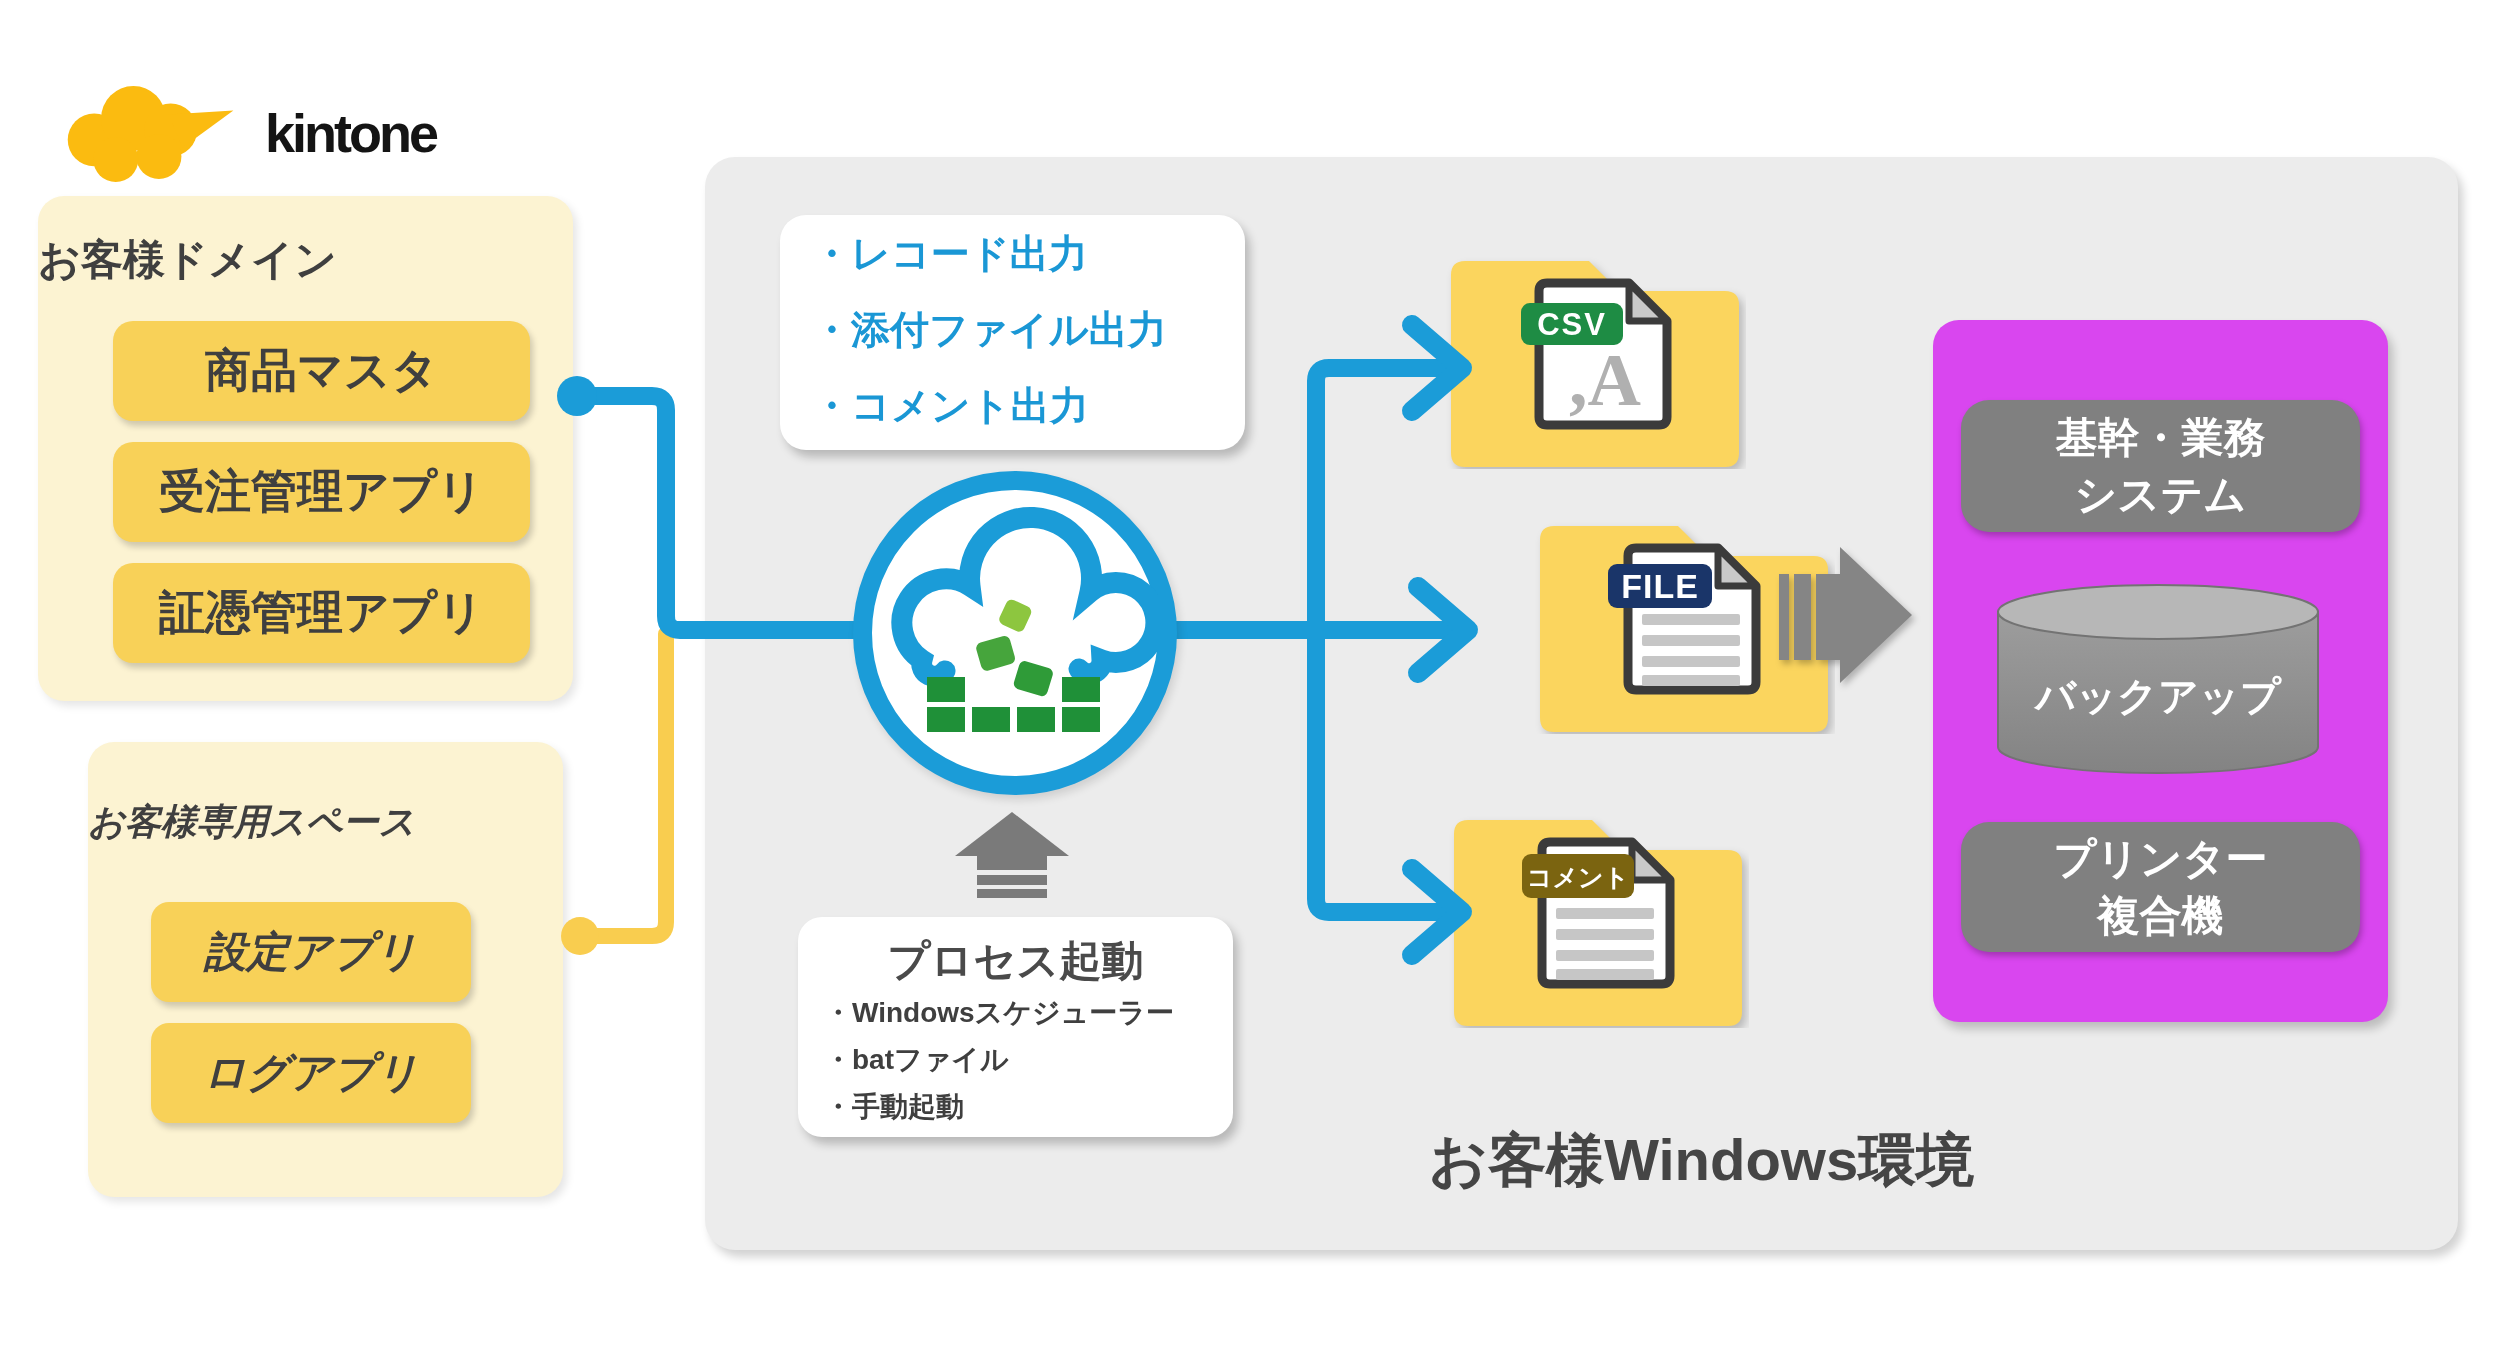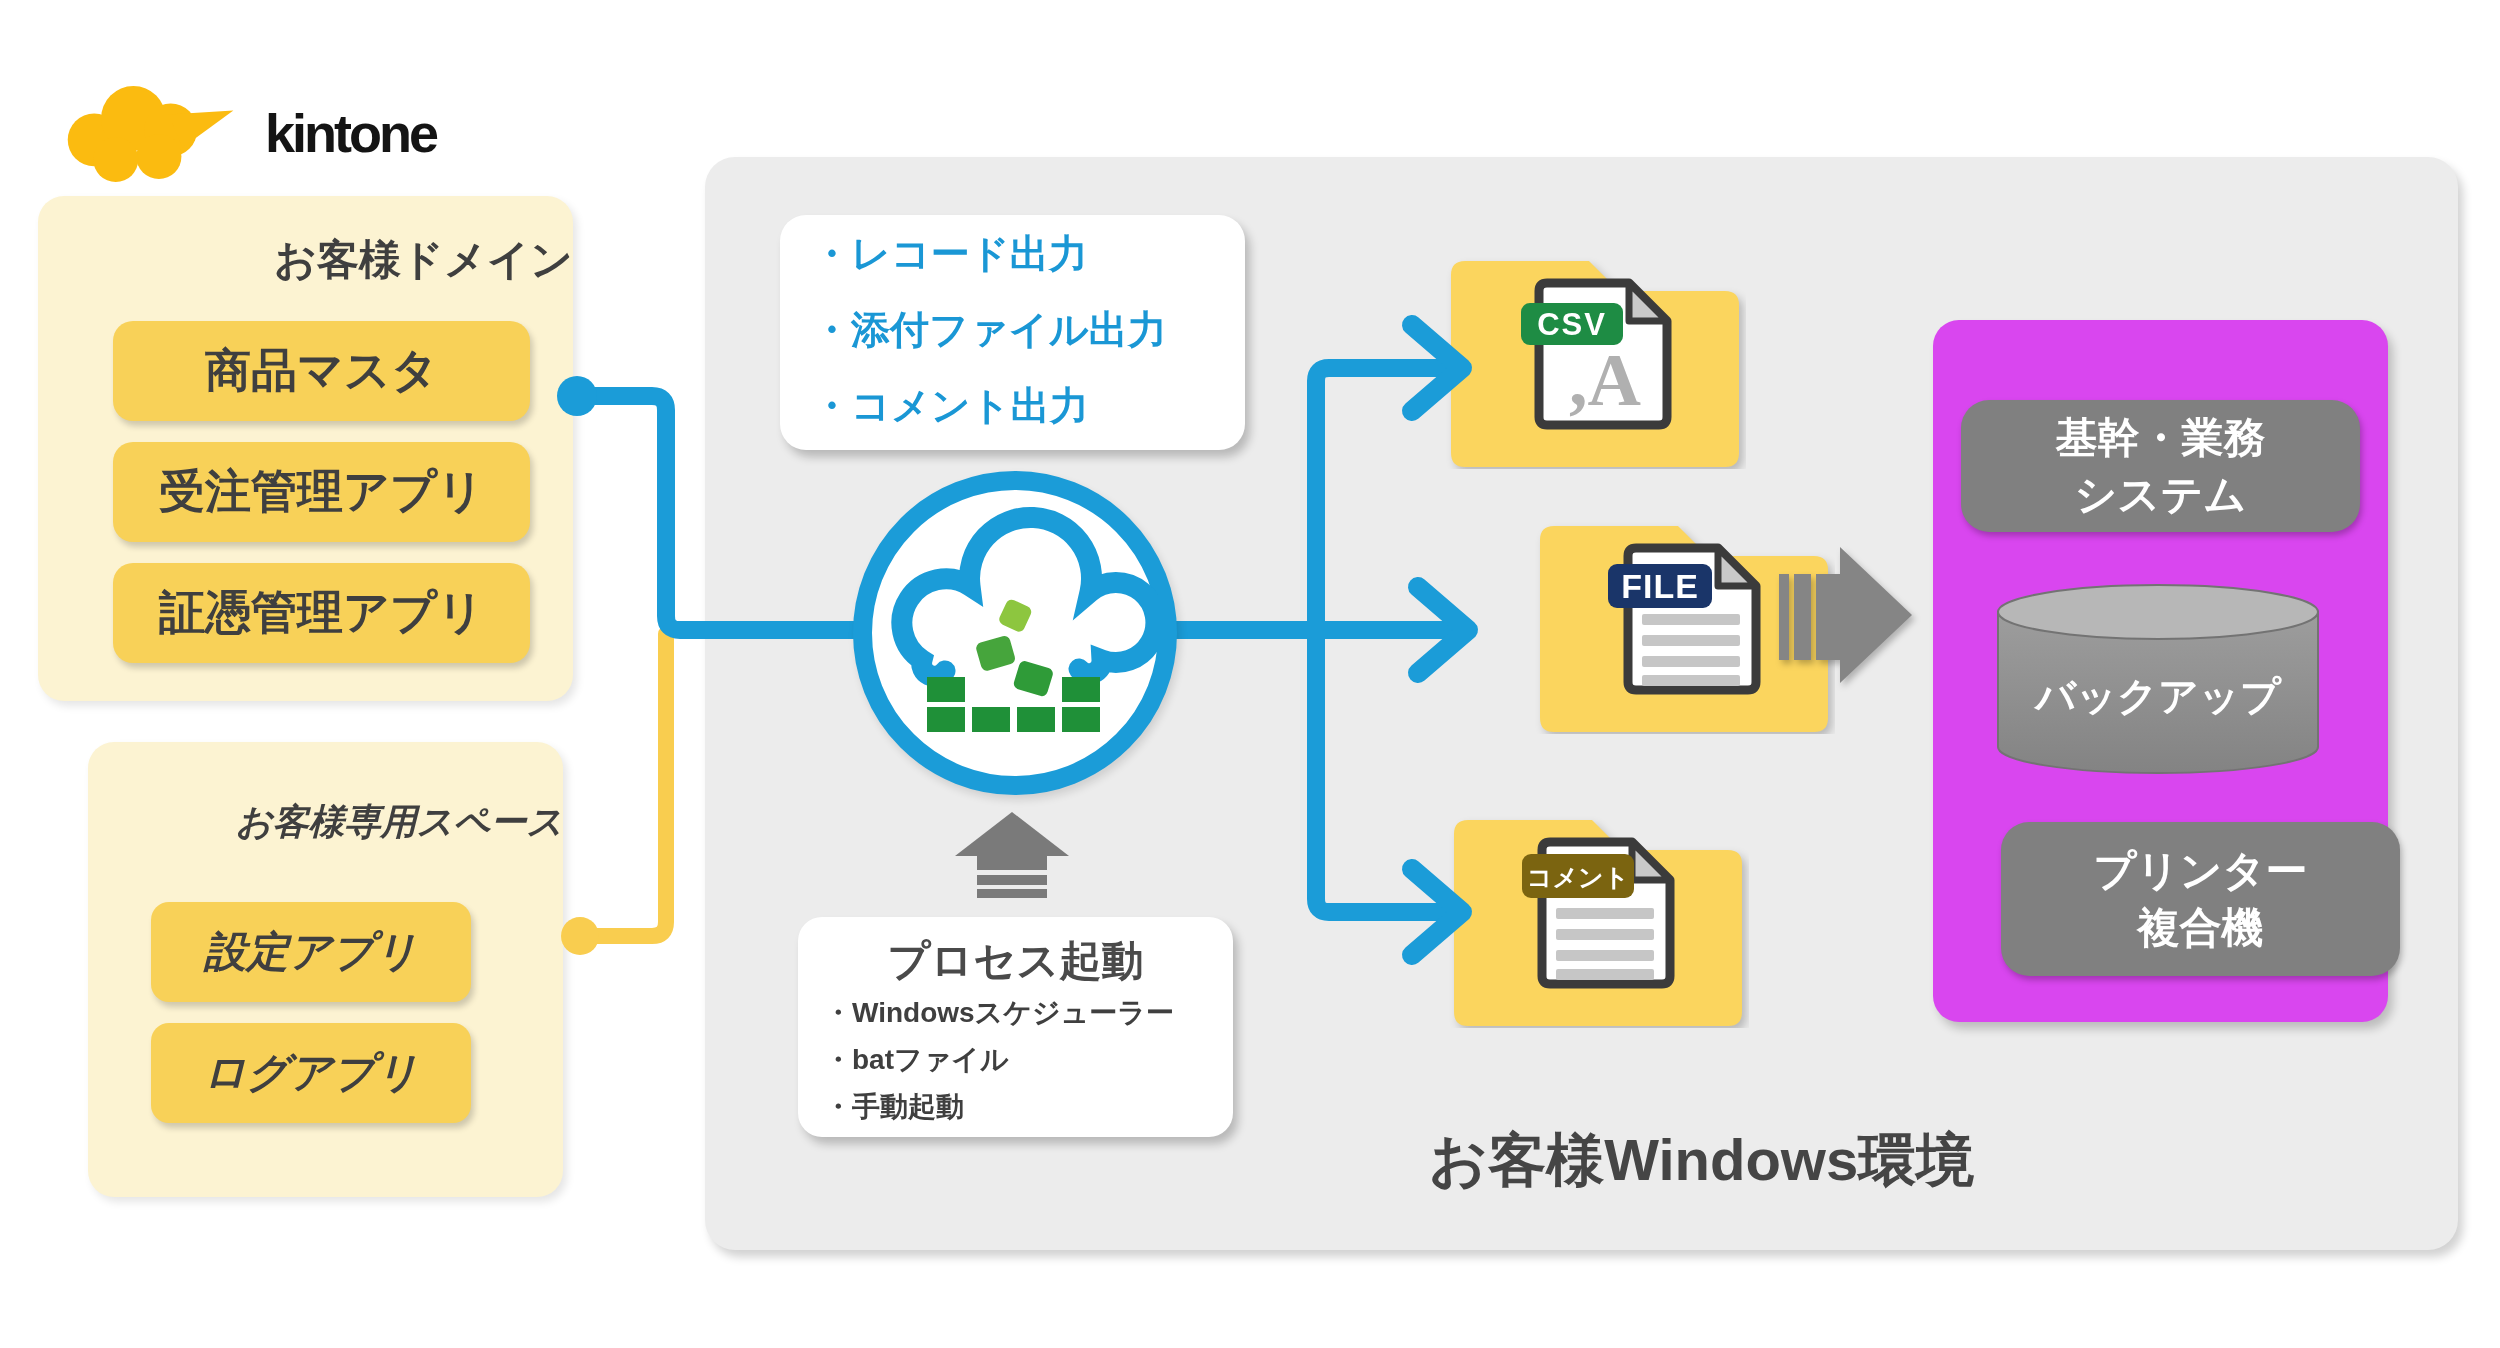--- a/index.html
+++ b/index.html
@@ -14,21 +14,21 @@
   .env-panel{position:absolute;left:705px;top:157px;width:1753px;height:1093px;background:#ececec;
              border-radius:30px;box-shadow:5px 7px 10px rgba(0,0,0,0.18);z-index:1;}
   .env-label{position:absolute;left:705px;top:1122px;width:1993px;text-align:center;
              font-size:58px;font-weight:800;color:#454545;z-index:4;}
 
   
   .lpanel{position:absolute;background:#fcf3d2;border-radius:26px;z-index:2;
           box-shadow:4px 5px 8px rgba(0,0,0,0.10);}
   .panel-domain{left:38px;top:196px;width:535px;height:505px;}
   .panel-space{left:88px;top:742px;width:475px;height:455px;font-style:italic;}
-  .lpanel-title{position:absolute;left:0;width:100%;text-align:right;font-weight:800;color:#3f3f3f;}
+  .lpanel-title{position:absolute;left:0;width:100%;text-align:left;font-weight:800;color:#3f3f3f;}
   .panel-domain .lpanel-title{top:36px;font-size:42px;}
   .panel-space .lpanel-title{top:56px;font-size:36px;}
   .app-btn{position:absolute;background:#f8d158;border-radius:18px;display:flex;align-items:center;
            justify-content:center;font-weight:700;color:#3f3f3f;
            box-shadow:3px 5px 6px rgba(0,0,0,0.18);}
   .panel-domain .app-btn{left:75px;width:417px;height:100px;font-size:46px;border-radius:20px;}
   .panel-space .app-btn{left:63px;width:320px;height:100px;font-size:42px;}
 
   
   .output-box{position:absolute;left:780px;top:215px;width:465px;height:235px;background:#ffffff;
@@ -53,21 +53,21 @@
   .f3{left:1444px;top:788px;}
 
   
   .right-panel{position:absolute;left:1933px;top:320px;width:455px;height:702px;background:#d946ef;
                border-radius:26px;box-shadow:5px 7px 10px rgba(0,0,0,0.20);z-index:3;}
   .grey-box{position:absolute;left:28px;width:399px;background:#808080;border-radius:28px;
             color:#ffffff;font-weight:700;text-align:center;font-size:42px;line-height:57px;
             display:flex;flex-direction:column;justify-content:center;
             box-shadow:2px 4px 6px rgba(0,0,0,0.25);}
   .box-system{top:80px;height:132px;}
-  .box-printer{top:502px;height:154px;margin-left:40px;}
+  .box-printer{top:502px;height:130px;}
   .cylinder{position:absolute;left:60px;top:262px;width:330px;height:195px;}
 
   
   .overlay{position:absolute;left:0;top:0;z-index:5;pointer-events:none;}
 </style>
 </head>
 <body>
 
 <div id="canvas">
 

